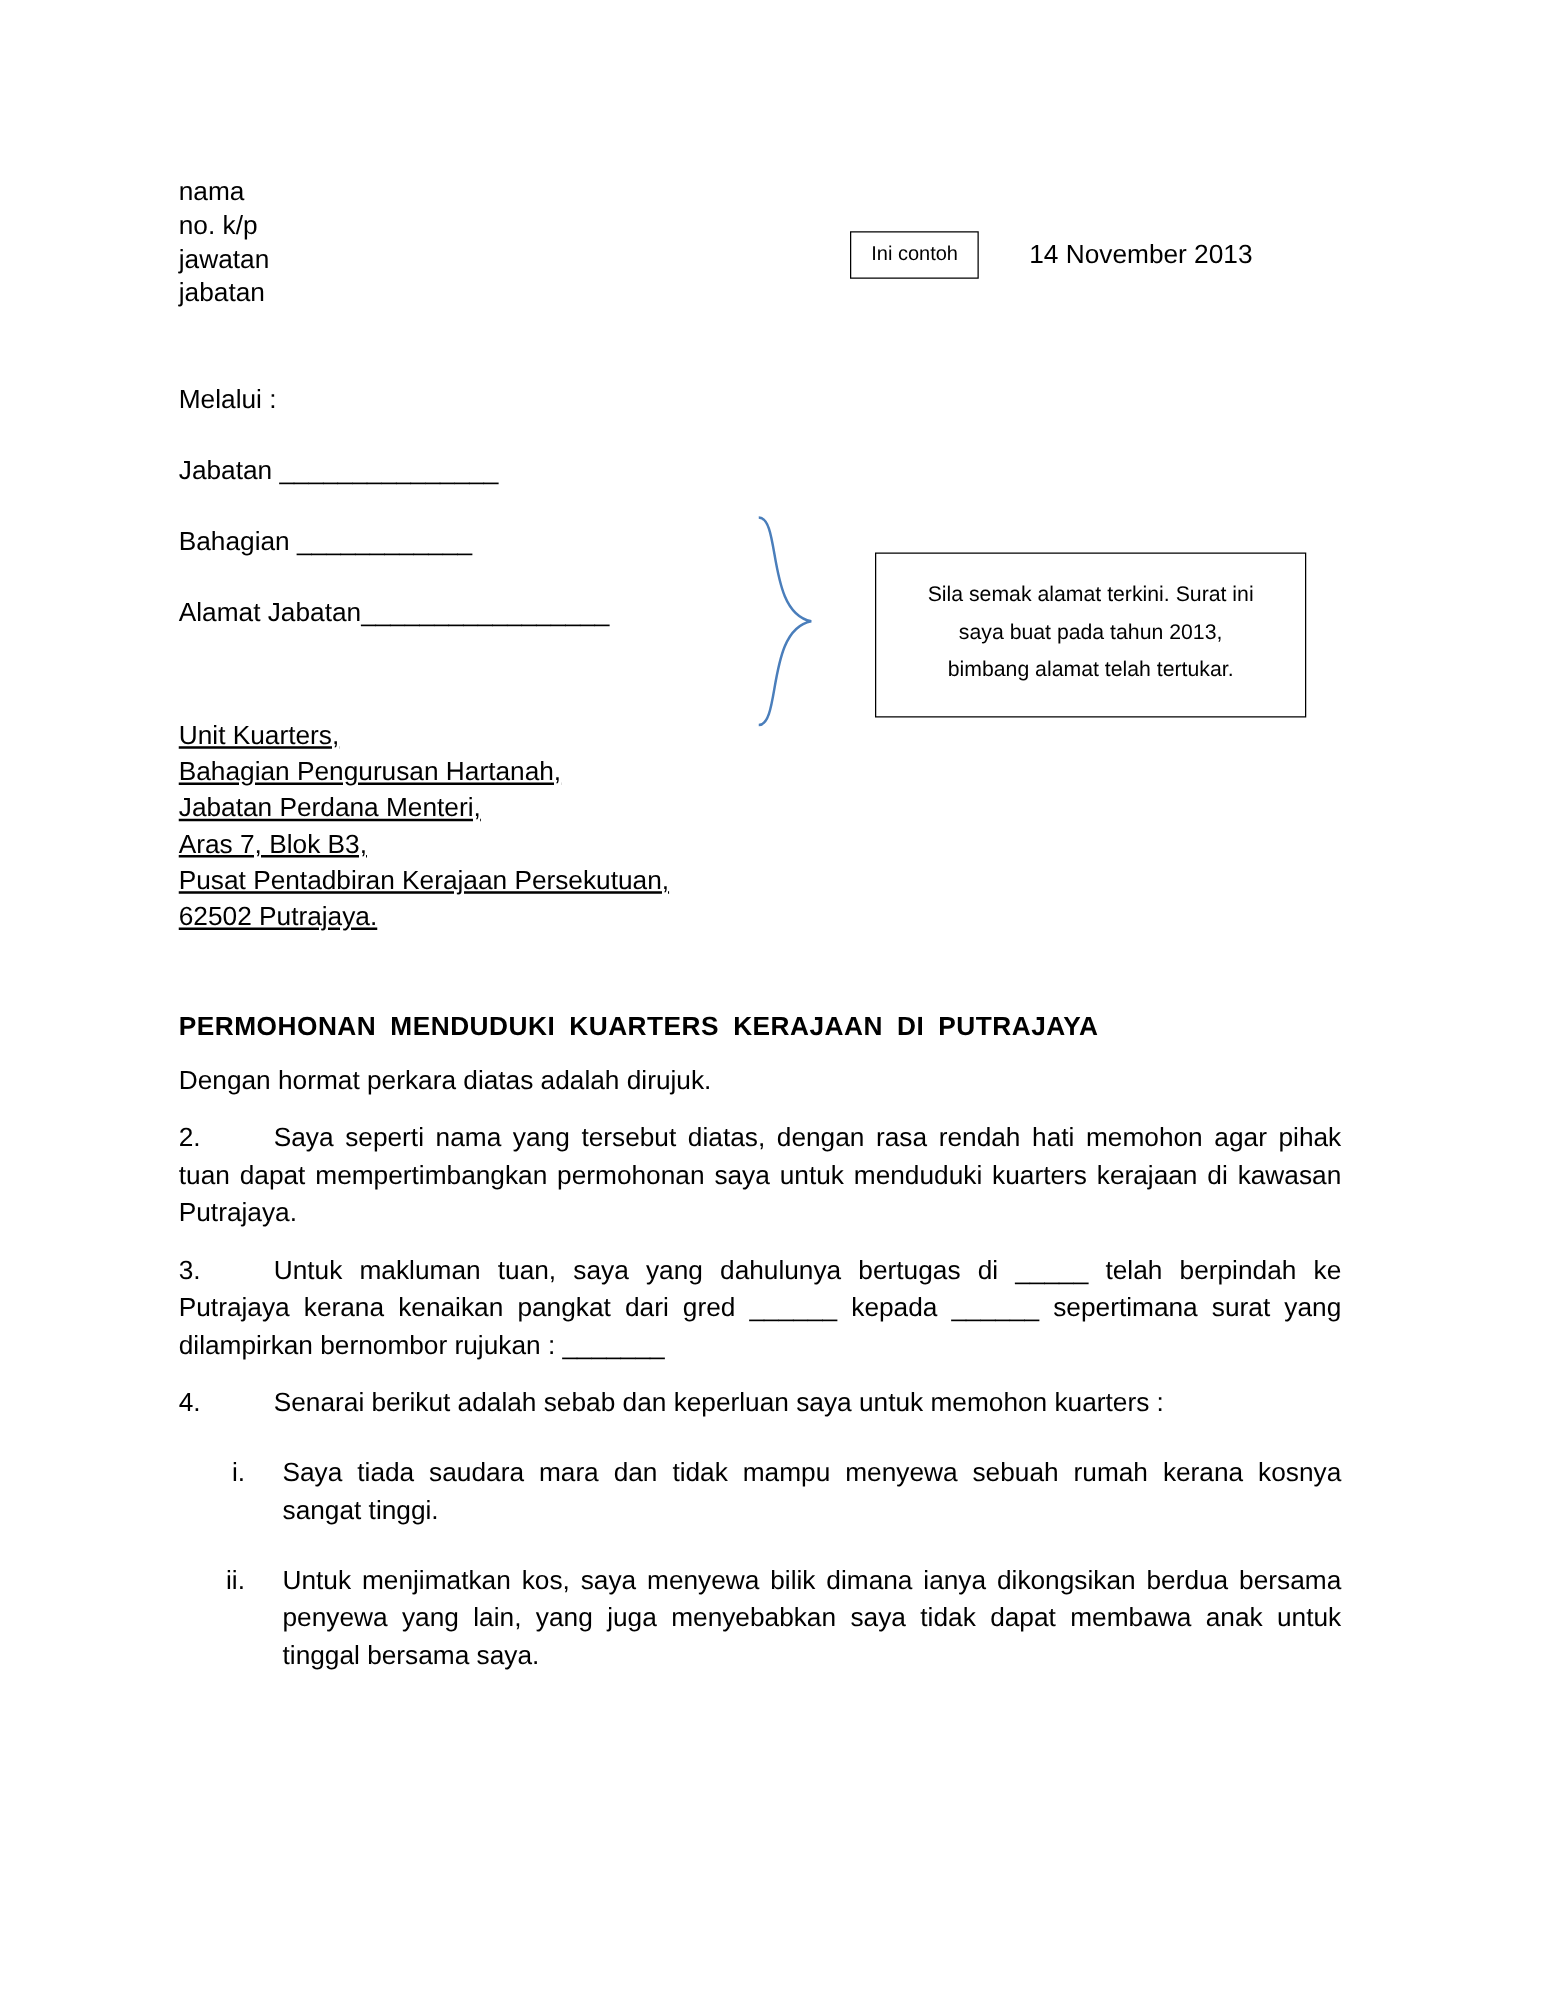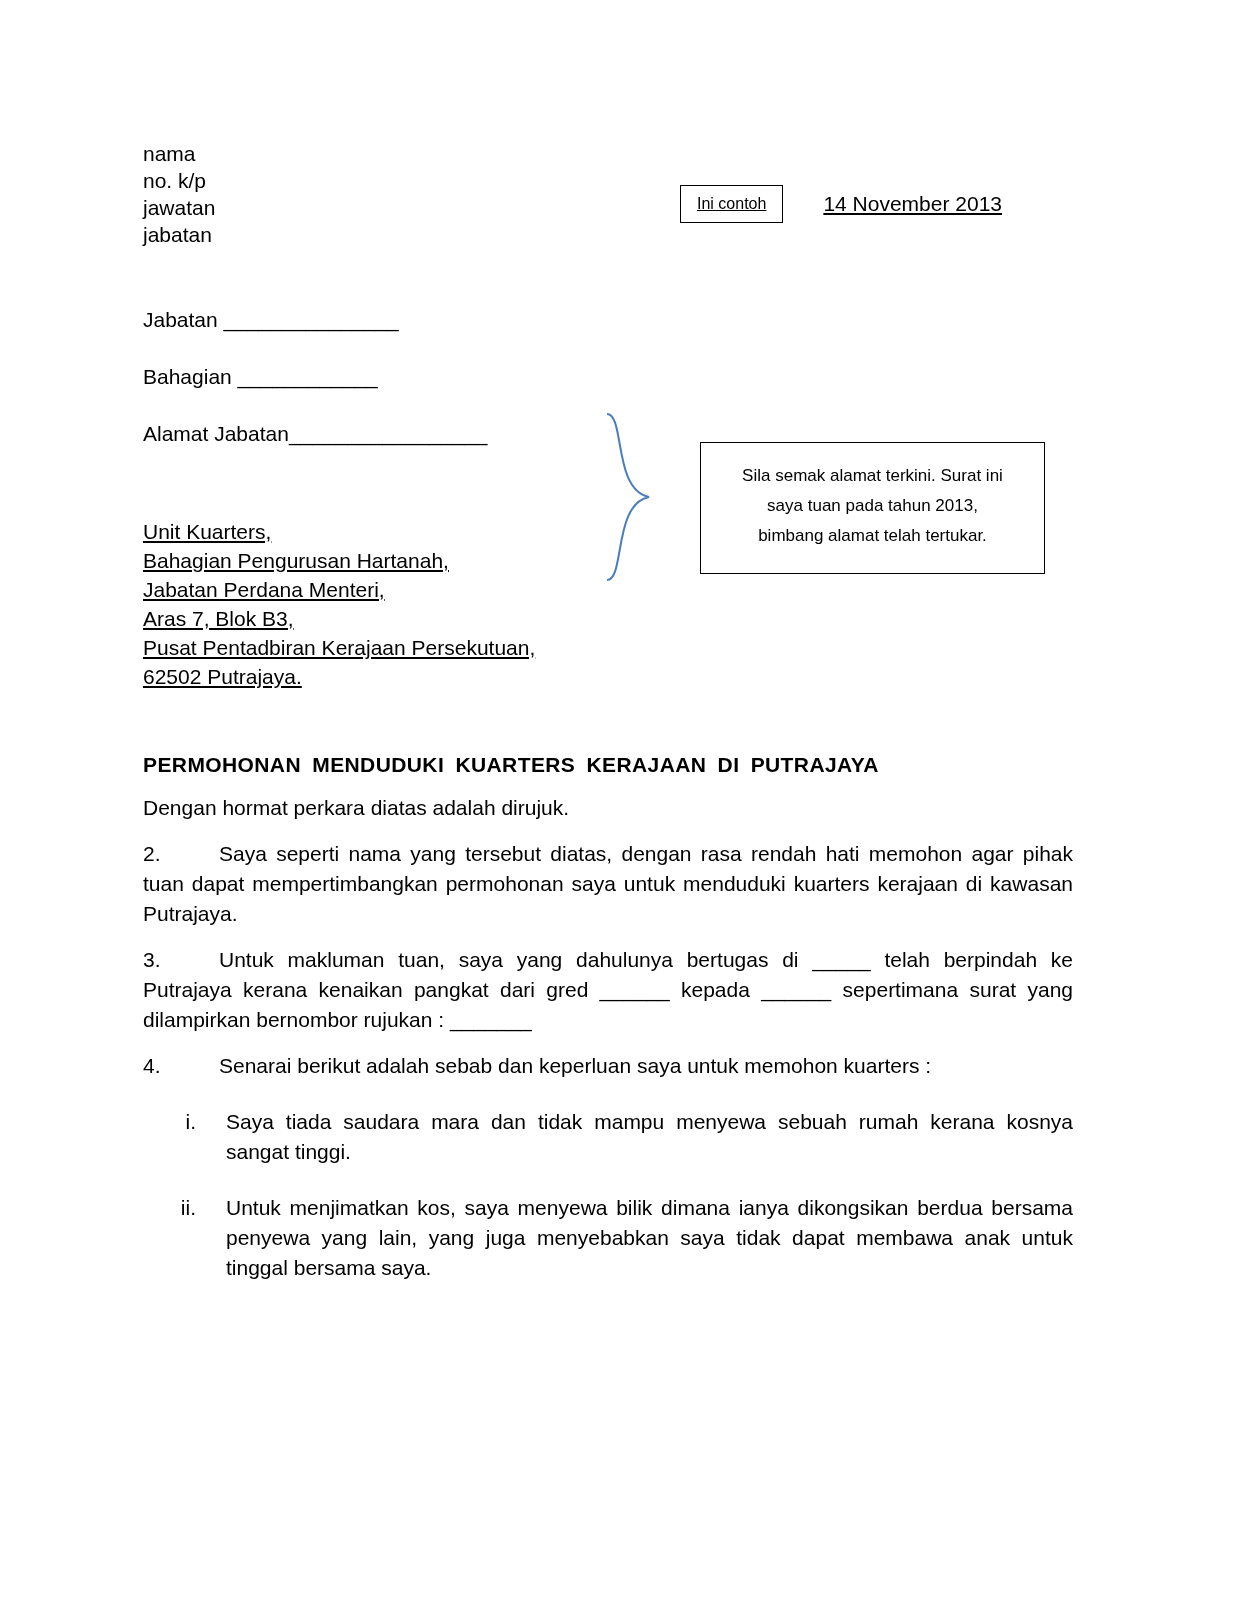--- a/index.html
+++ b/index.html
@@ -45,21 +45,20 @@
   .melalui-line { margin-bottom: 30px; }
   .melalui-line:last-child { margin-bottom: 0; }
 
   
   .date-row {
     position: absolute;
     left: 680px;
     top: 185px;
     display: flex;
     align-items: center;
-    text-decoration: underline;
   }
   .ini-contoh {
     border: 1px solid #000;
     padding: 8px 16px;
     font-size: 16px;
     line-height: 20px;
     background: #fff;
   }
   .date-text {
     margin-left: 40px;
@@ -147,20 +146,21 @@
   <div class="content">
 
     <div class="sender-block">
       <div>nama</div>
       <div>no. k/p</div>
       <div>jawatan</div>
       <div>jabatan</div>
     </div>
 
     <div class="melalui-block">
+      <div class="melalui-line">Melalui :</div>
       <div class="melalui-line">Jabatan _______________</div>
       <div class="melalui-line">Bahagian ____________</div>
       <div class="melalui-line">Alamat Jabatan_________________</div>
     </div>
 
     <div class="recipient">
       <div>Unit Kuarters,</div>
       <div>Bahagian Pengurusan Hartanah,</div>
       <div>Jabatan Perdana Menteri,</div>
       <div>Aras 7, Blok B3,</div>
@@ -203,17 +203,17 @@
   </div>
 
   <div class="brace">
     <svg width="50" height="170" viewBox="0 0 50 170" xmlns="http://www.w3.org/2000/svg">
       <path d="M2 2 C 20 2, 8 78, 44 85 C 8 92, 20 168, 2 168" fill="none" stroke="#4a7ebb" stroke-width="2"></path>
     </svg>
   </div>
 
   <div class="note-box">
     <div>Sila semak alamat terkini. Surat ini</div>
-    <div>saya tuan pada tahun 2013,</div>
+    <div>saya buat pada tahun 2013,</div>
     <div>bimbang alamat telah tertukar.</div>
   </div>
 
 </div>
 
 </body></html>

